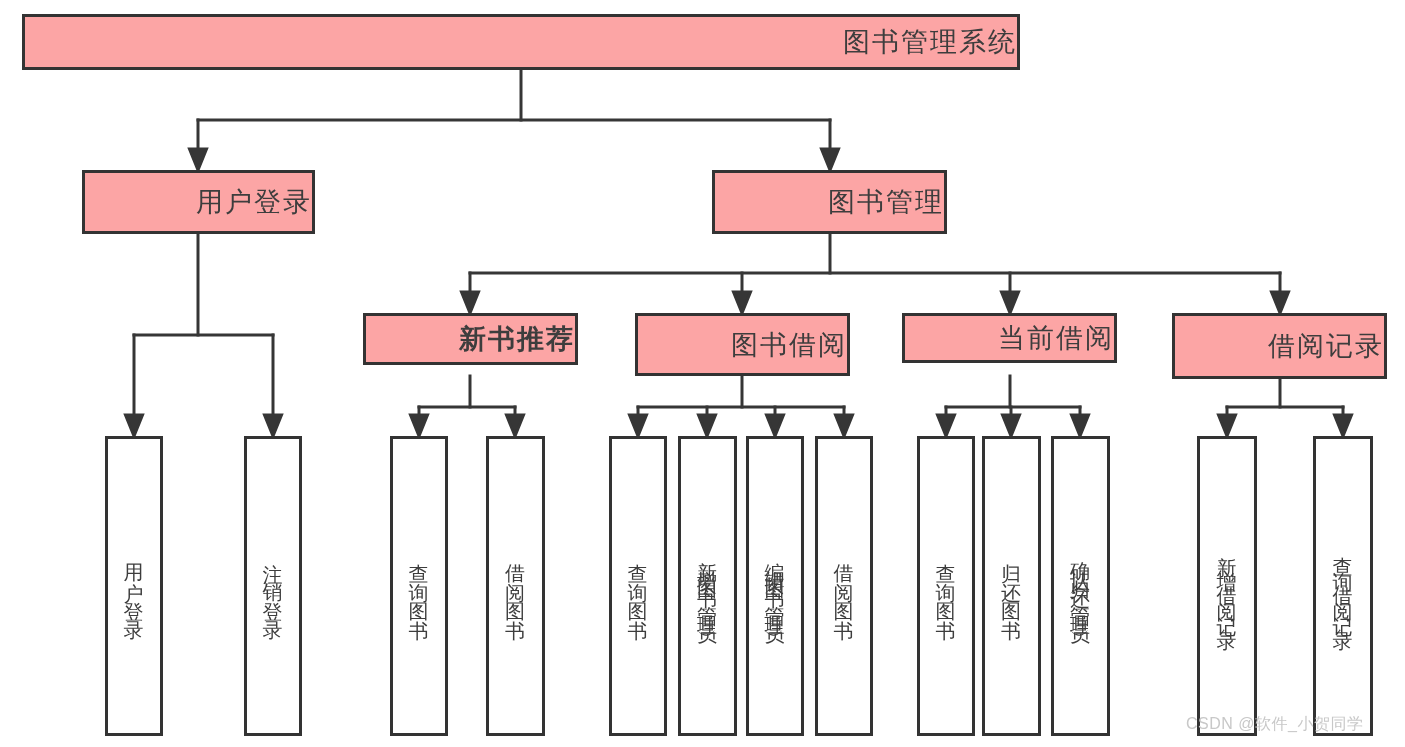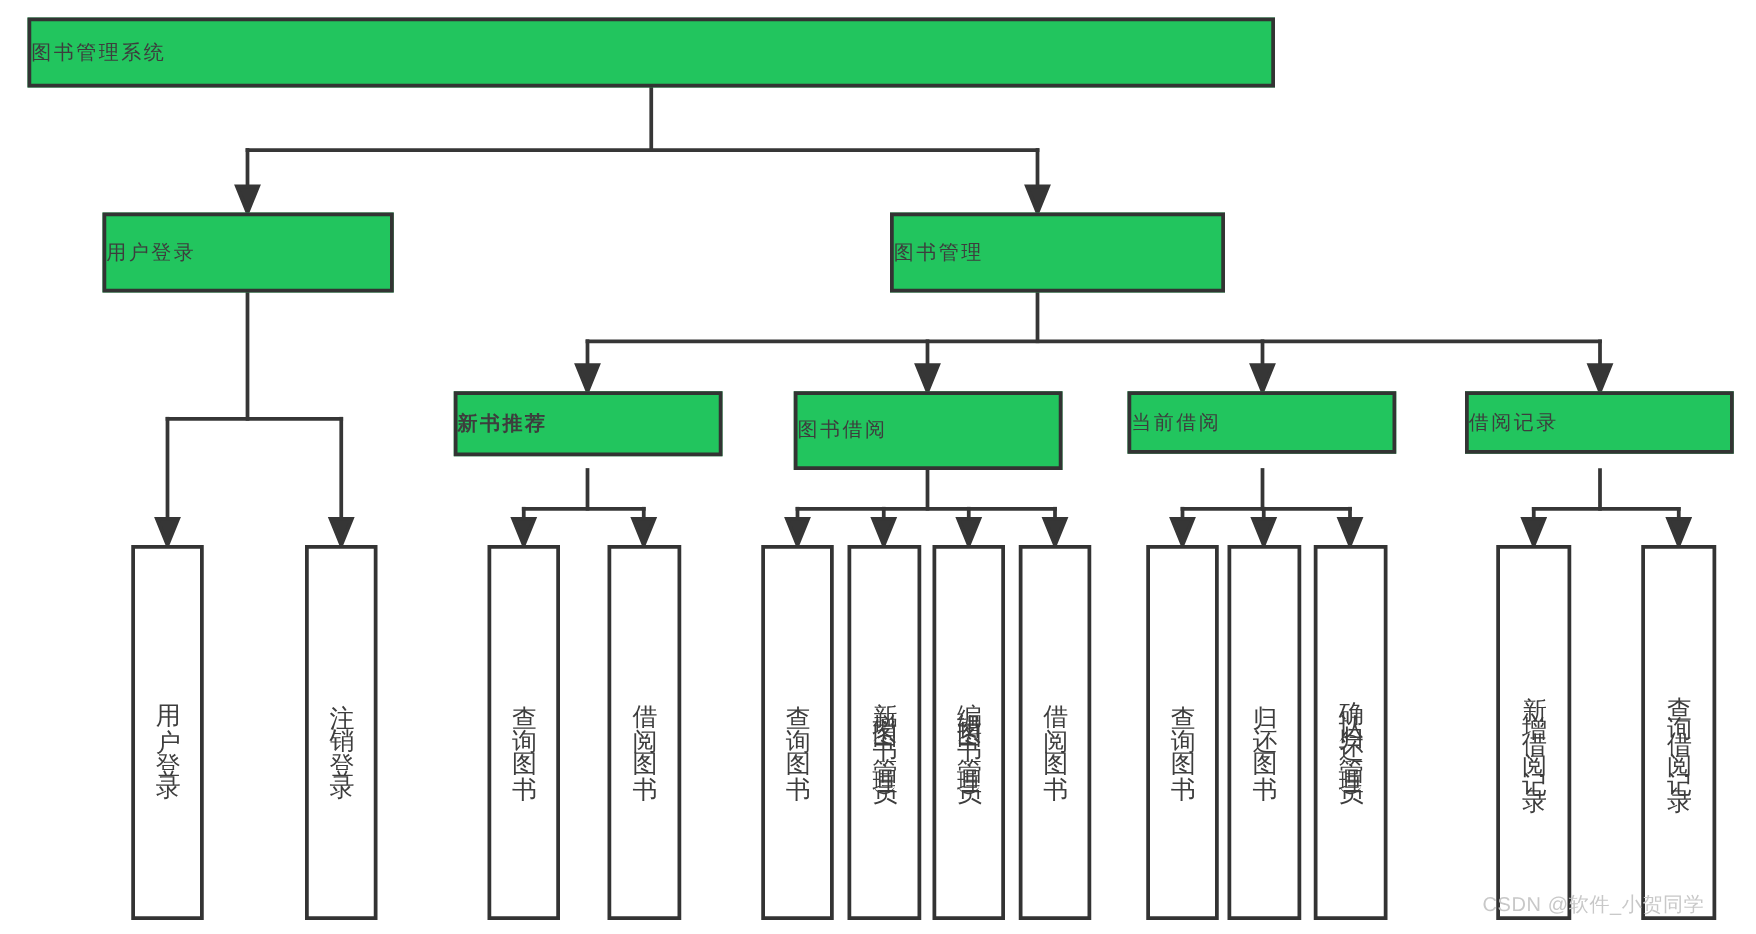--- a/index.html
+++ b/index.html
@@ -2,23 +2,23 @@
 <html><head>
 <meta charset="utf-8">
 <style>
   html,body{margin:0;padding:0;background:#ffffff;}
   .canvas{
     position:relative;width:1405px;height:747px;background:#ffffff;overflow:hidden;
     font-family:"Liberation Sans", sans-serif;
   }
   .connectors{position:absolute;left:0;top:0;pointer-events:none;}
   .node{
-    position:absolute;box-sizing:border-box;border:3px solid #333333;background:#22c55e;
-    display:flex;align-items:center;justify-content:flex-start;
-    font-size:16px;color:#3d3d3d;letter-spacing:2px;white-space:nowrap;z-index:2;
+    position:absolute;box-sizing:border-box;border:3px solid #333333;background:#fca5a5;
+    display:flex;align-items:center;justify-content:flex-end;
+    font-size:27px;color:#3d3d3d;letter-spacing:2px;white-space:nowrap;z-index:2;
   }
   .leaf{
     position:absolute;box-sizing:border-box;top:436px;height:300px;border:3px solid #333333;
     background:#ffffff;display:flex;align-items:center;justify-content:center;z-index:2;
   }
   .vtext{
     writing-mode:vertical-rl;text-orientation:mixed;line-height:1;
     font-size:20px;color:#3d3d3d;white-space:nowrap;
   }
   .ls-xl .vtext{letter-spacing:19px;}
@@ -98,34 +98,34 @@
     </g>
   </svg>
 
   <div class="node" style="left:22px;top:14px;width:998px;height:56px;">
     <span>图书管理系统</span>
   </div>
 
   <div class="node" style="left:82px;top:170px;width:233px;height:64px;">
     <span>用户登录</span>
   </div>
-  <div class="node" style="left:712px;top:170px;width:268px;height:64px;">
+  <div class="node" style="left:712px;top:170px;width:235px;height:64px;">
     <span>图书管理</span>
   </div>
 
   <div class="node" style="left:363px;top:313px;width:215px;height:52px;font-weight:bold;">
     <span>新书推荐</span>
   </div>
   <div class="node" style="left:635px;top:313px;width:215px;height:63px;">
     <span>图书借阅</span>
   </div>
   <div class="node" style="left:902px;top:313px;width:215px;height:50px;">
     <span>当前借阅</span>
   </div>
-  <div class="node" style="left:1172px;top:313px;width:215px;height:50px;font-family:Liberation Mono, monospace;">
+  <div class="node" style="left:1172px;top:313px;width:215px;height:66px;font-family:Liberation Mono, monospace;">
     <span>借阅记录</span>
   </div>
 
   <div class="leaf ls-xl" style="left:105px;width:58px;">
     <span class="vtext">用户登录</span>
   </div>
   <div class="leaf ls-xl" style="left:244px;width:58px;">
     <span class="vtext">注销登录</span>
   </div>
   <div class="leaf ls-xl" style="left:390px;width:58px;">

